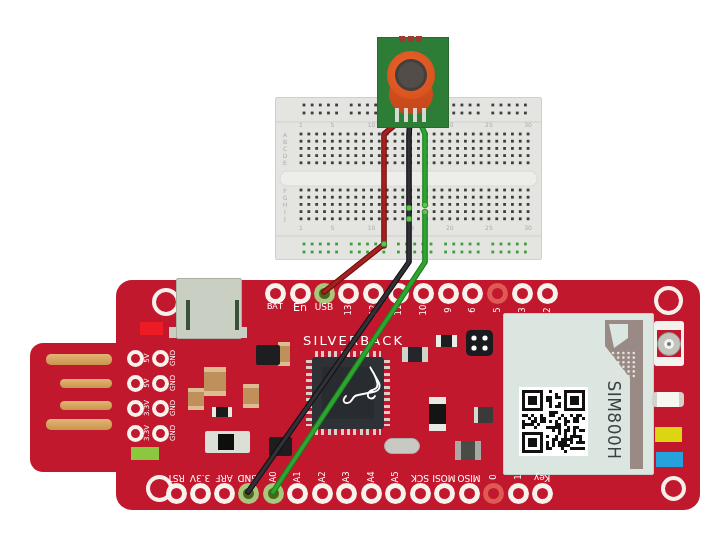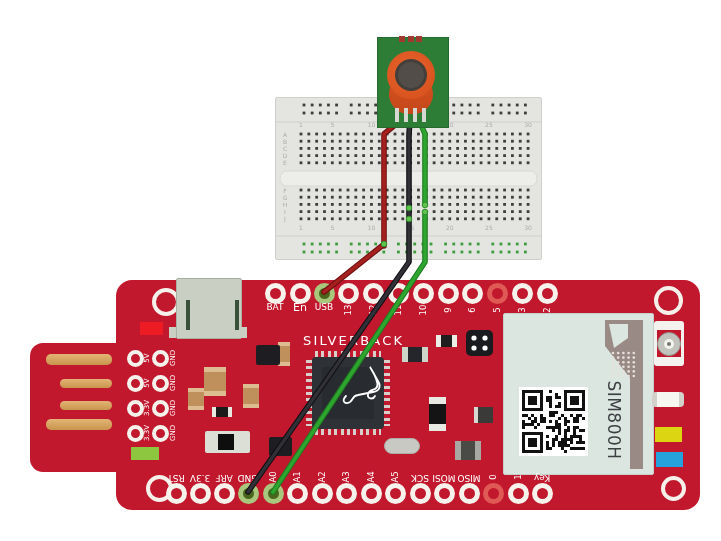--- a/index.html
+++ b/index.html
@@ -726,21 +726,21 @@
     <div style="position:absolute;left:19px;top:43px;width:44px;height:41px;background:linear-gradient(#D85020,#C4481B);border-radius:22px 22px 21px 21px;"></div>
     <div style="position:absolute;left:25px;top:78px;width:4px;height:14px;background:#D8D8D2;"></div>
     <div style="position:absolute;left:34px;top:78px;width:4px;height:14px;background:#D8D8D2;"></div>
     <div style="position:absolute;left:43px;top:78px;width:4px;height:14px;background:#D8D8D2;"></div>
     <div style="position:absolute;left:52px;top:78px;width:4px;height:14px;background:#D8D8D2;"></div>
     <div style="position:absolute;left:17px;top:21px;width:48px;height:48px;border-radius:50%;background:radial-gradient(circle at 45% 40%,#E8632E,#D9531F 75%);"></div>
     <div style="position:absolute;left:25px;top:29px;width:32px;height:32px;border-radius:50%;background:#524D48;border:3px solid #443F3A;box-sizing:border-box;"></div>
   </div>
 
 <div style="position: absolute; left: 264.5px; top: 282.5px; width: 21px; height: 21px; border-radius: 50%; border: 5.5px solid rgb(247, 242, 236); background: rgb(194, 24, 46); box-sizing: border-box; z-index: 3;"></div>
-    <div style="position: absolute; left: 275px; top: 307px; color: rgb(255, 255, 255); font-size: 9px; line-height: 1; white-space: nowrap; z-index: 3; transform: translate(-50%, -50%);">BAT</div>
+    <div style="position: absolute; left: 275px; top: 307px; color: rgb(255, 255, 255); font-size: 9px; line-height: 1; white-space: nowrap; z-index: 3; transform: translate(-50%, -50%); font-family: Liberation Mono, monospace;">BAT</div>
     <div style="position: absolute; left: 289.5px; top: 282.5px; width: 21px; height: 21px; border-radius: 50%; border: 5.5px solid rgb(247, 242, 236); background: rgb(194, 24, 46); box-sizing: border-box; z-index: 3;"></div>
     <div style="position: absolute; left: 300px; top: 307px; color: rgb(255, 255, 255); font-size: 11px; line-height: 1; white-space: nowrap; z-index: 3; transform: translate(-50%, -50%);">En</div>
     <div style="position: absolute; left: 313.5px; top: 282.5px; width: 21px; height: 21px; border-radius: 50%; border: 5.5px solid rgb(169, 199, 124); background: rgb(74, 102, 29); box-sizing: border-box; z-index: 3;"></div>
     <div style="position: absolute; left: 324px; top: 307px; color: rgb(255, 255, 255); font-size: 9px; line-height: 1; white-space: nowrap; z-index: 3; transform: translate(-50%, -50%);">USB</div>
     <div style="position: absolute; left: 337.5px; top: 282.5px; width: 21px; height: 21px; border-radius: 50%; border: 5.5px solid rgb(247, 242, 236); background: rgb(194, 24, 46); box-sizing: border-box; z-index: 3;"></div>
     <div style="position: absolute; left: 348px; top: 310px; color: rgb(255, 255, 255); font-size: 8.5px; line-height: 1; white-space: nowrap; z-index: 3; transform: translate(-50%, -50%) rotate(-90deg);">13</div>
     <div style="position: absolute; left: 362.5px; top: 282.5px; width: 21px; height: 21px; border-radius: 50%; border: 5.5px solid rgb(247, 242, 236); background: rgb(194, 24, 46); box-sizing: border-box; z-index: 3;"></div>
     <div style="position: absolute; left: 373px; top: 310px; color: rgb(255, 255, 255); font-size: 8.5px; line-height: 1; white-space: nowrap; z-index: 3; transform: translate(-50%, -50%) rotate(-90deg);">12</div>
     <div style="position: absolute; left: 387.5px; top: 282.5px; width: 21px; height: 21px; border-radius: 50%; border: 5.5px solid rgb(247, 242, 236); background: rgb(194, 24, 46); box-sizing: border-box; z-index: 3;"></div>
     <div style="position: absolute; left: 398px; top: 310px; color: rgb(255, 255, 255); font-size: 8.5px; line-height: 1; white-space: nowrap; z-index: 3; transform: translate(-50%, -50%) rotate(-90deg);">11</div>

